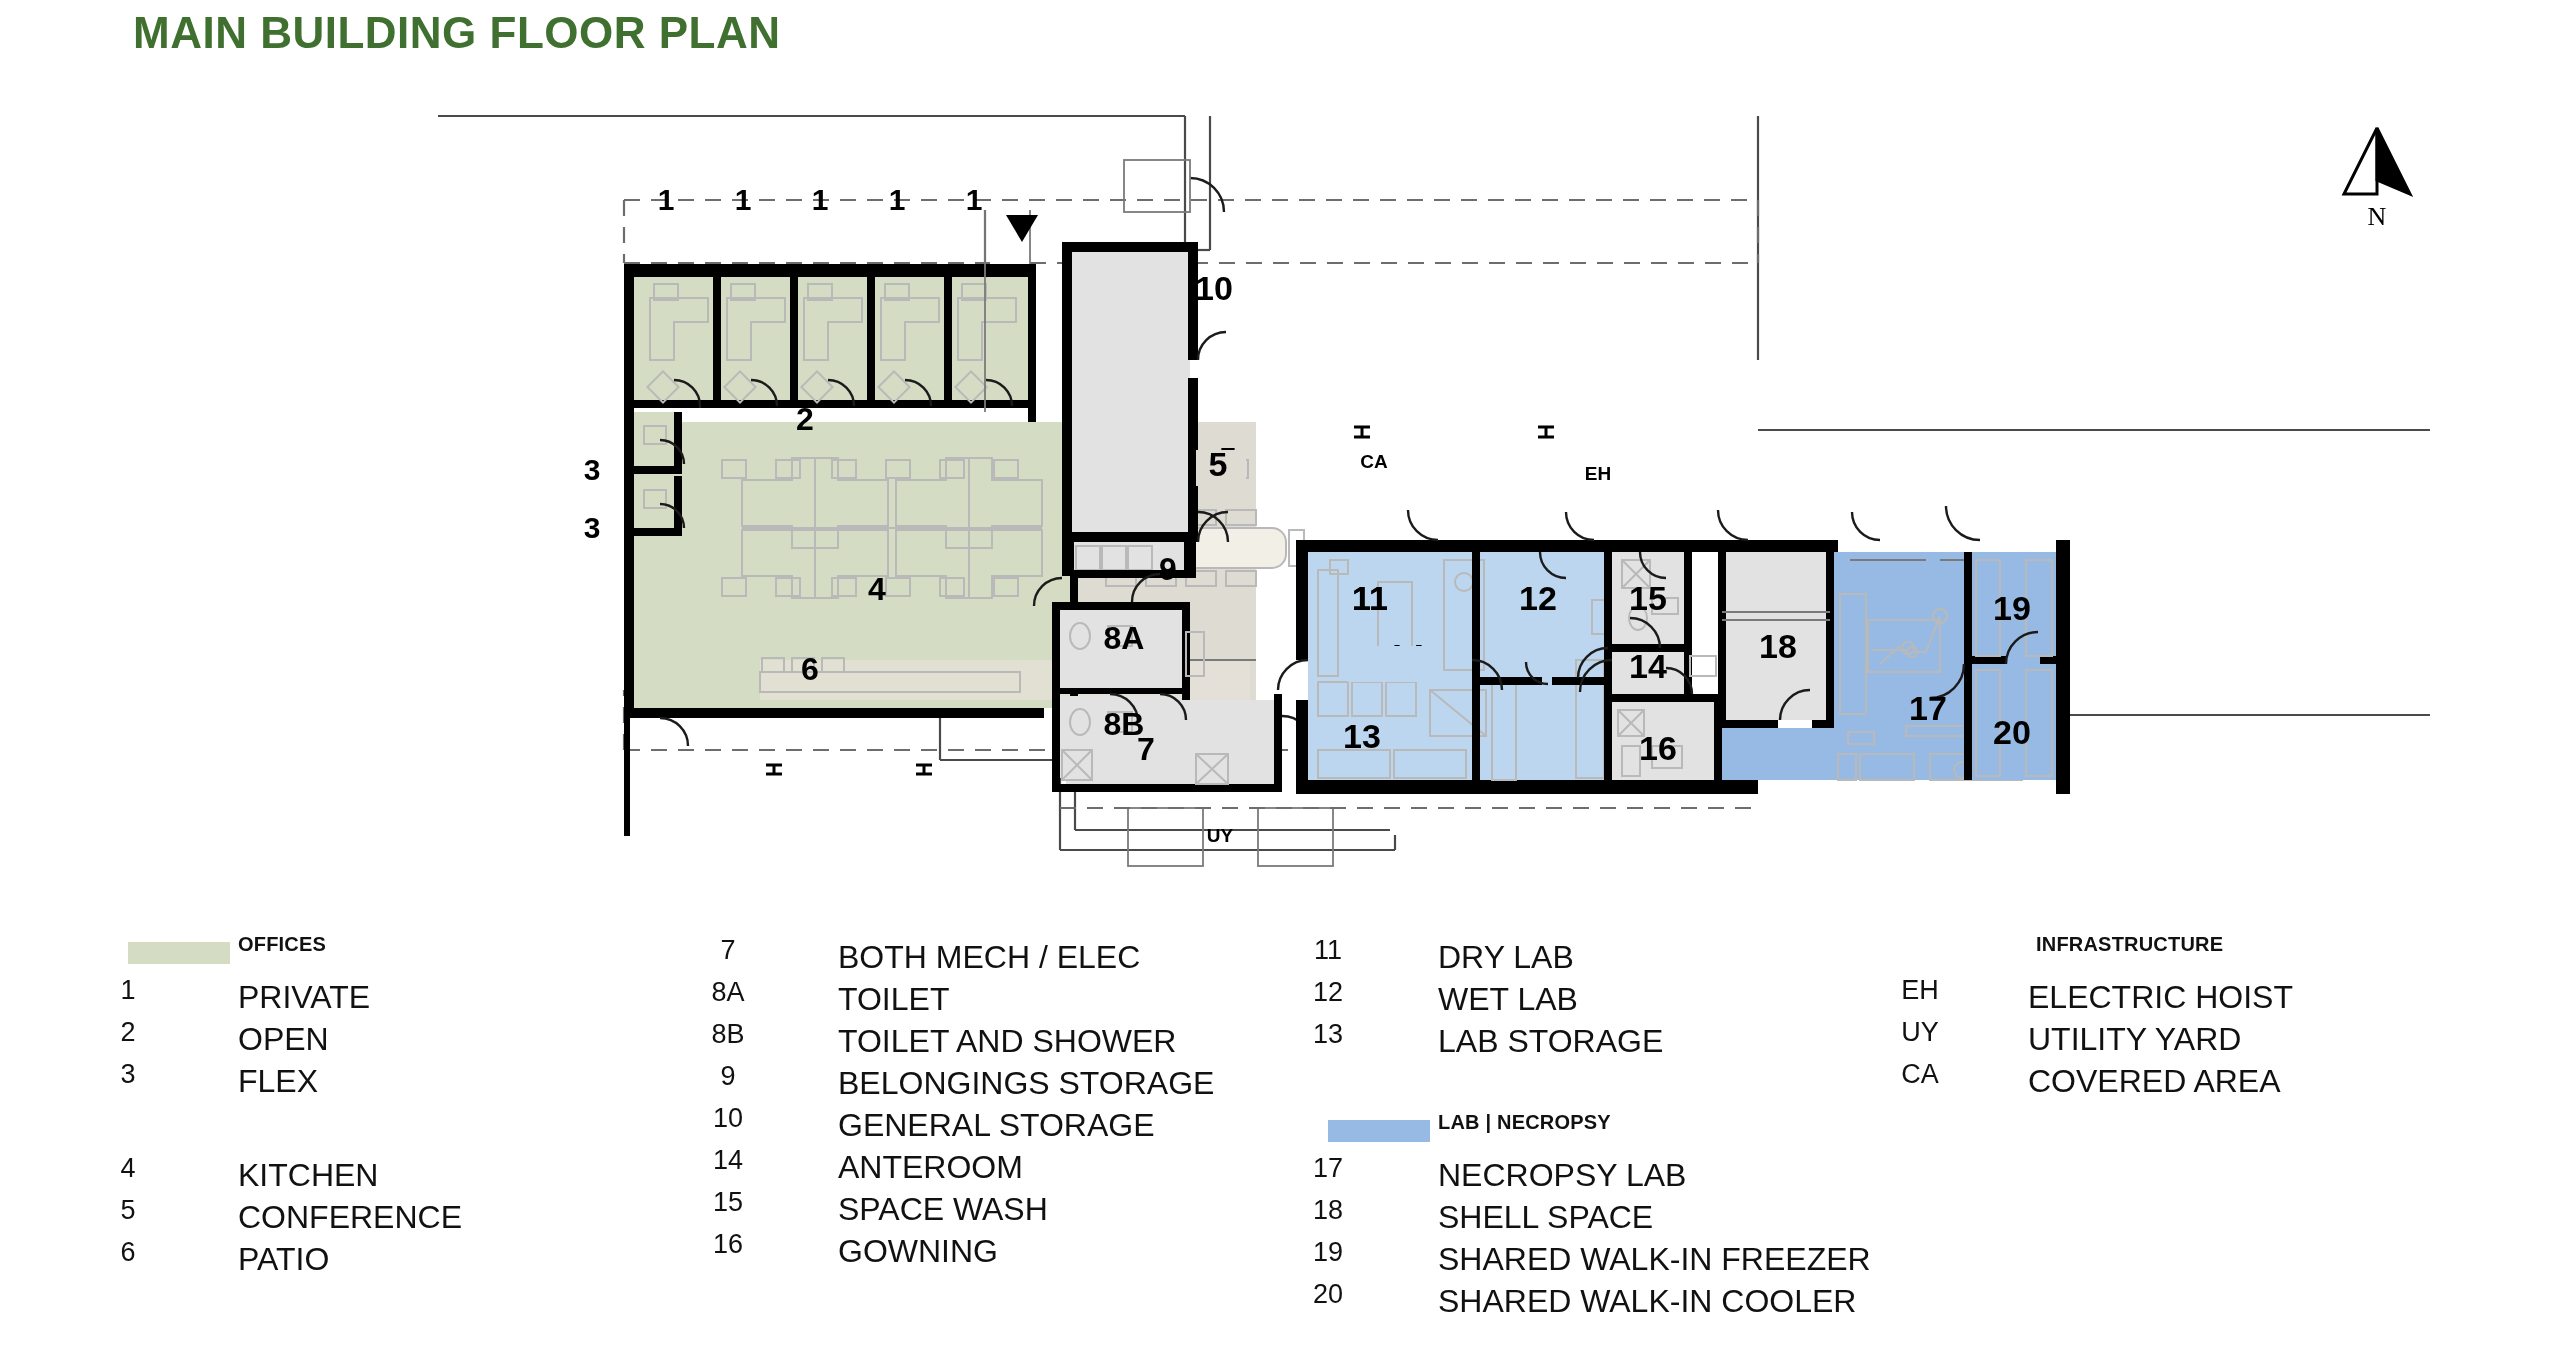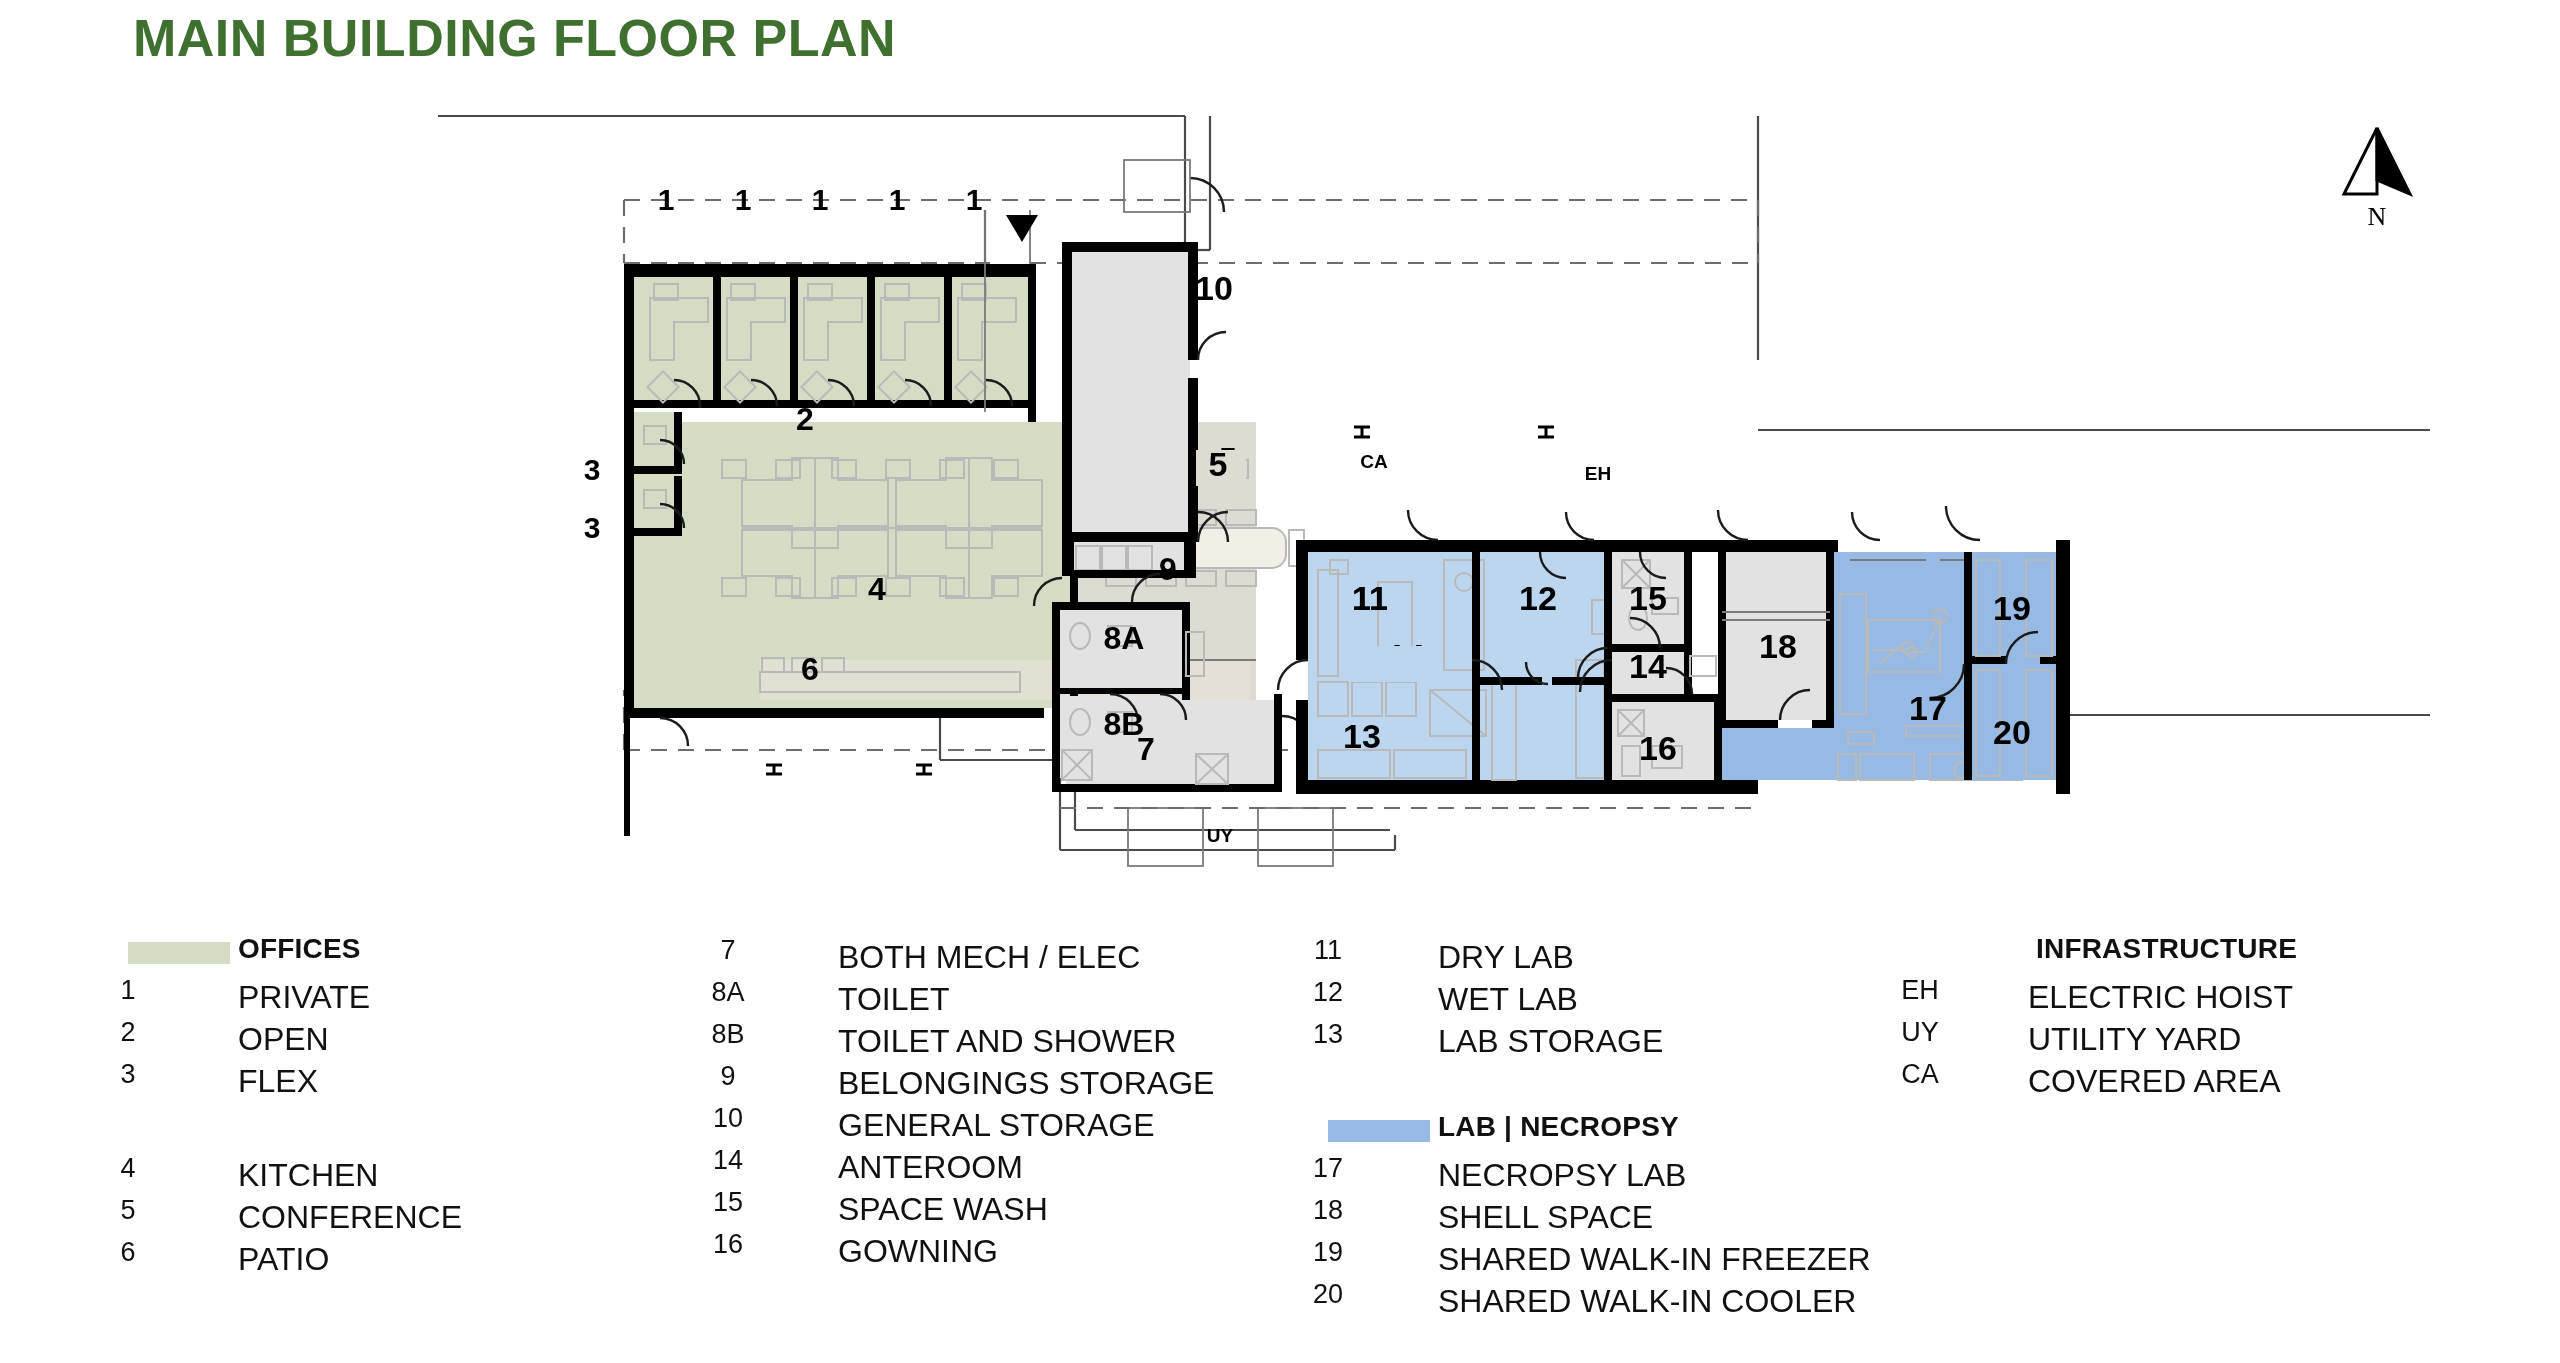--- a/index.html
+++ b/index.html
@@ -7,21 +7,21 @@
   body{
     width:2560px;height:1363px;overflow:hidden;
     font-family:"Liberation Sans","DejaVu Sans",sans-serif;
     color:#111;
   }
   #page{position:relative;width:2560px;height:1363px;background:#fff;}
 
   
   #plan-title{
     position:absolute;left:133px;top:8px;
-    font-size:52px;font-weight:bold;letter-spacing:.5px;
+    font-size:44px;font-weight:bold;letter-spacing:.5px;
     color:#3f7030;white-space:nowrap;
   }
 
   
   #plan-drawing{position:absolute;left:0;top:60px;width:2560px;height:820px;}
   #plan-drawing svg{display:block;}
 
   
   #north-arrow{position:absolute;left:2330px;top:120px;width:120px;height:120px;}
   #north-arrow .n-letter{
@@ -42,21 +42,21 @@
 
   .legend-group{position:relative;margin-bottom:0;}
   .legend-head{
     position:relative;height:40px;
   }
   .legend-swatch{
     position:absolute;left:0;top:7px;width:102px;height:22px;
   }
   .legend-head-label{
     position:absolute;left:110px;top:-2px;
-    font-size:28px;font-weight:bold;letter-spacing:.2px;white-space:nowrap;
+    font-size:20px;font-weight:bold;letter-spacing:.2px;white-space:nowrap;
   }
   .legend-head.no-swatch .legend-head-label{left:118px;}
 
   .legend-row{position:relative;height:42px;}
   .legend-num{
     position:absolute;left:-48px;top:0;width:96px;text-align:center;
     font-size:27px;font-weight:normal;
   }
   .legend-row .legend-text{
     position:absolute;left:110px;top:4px;

